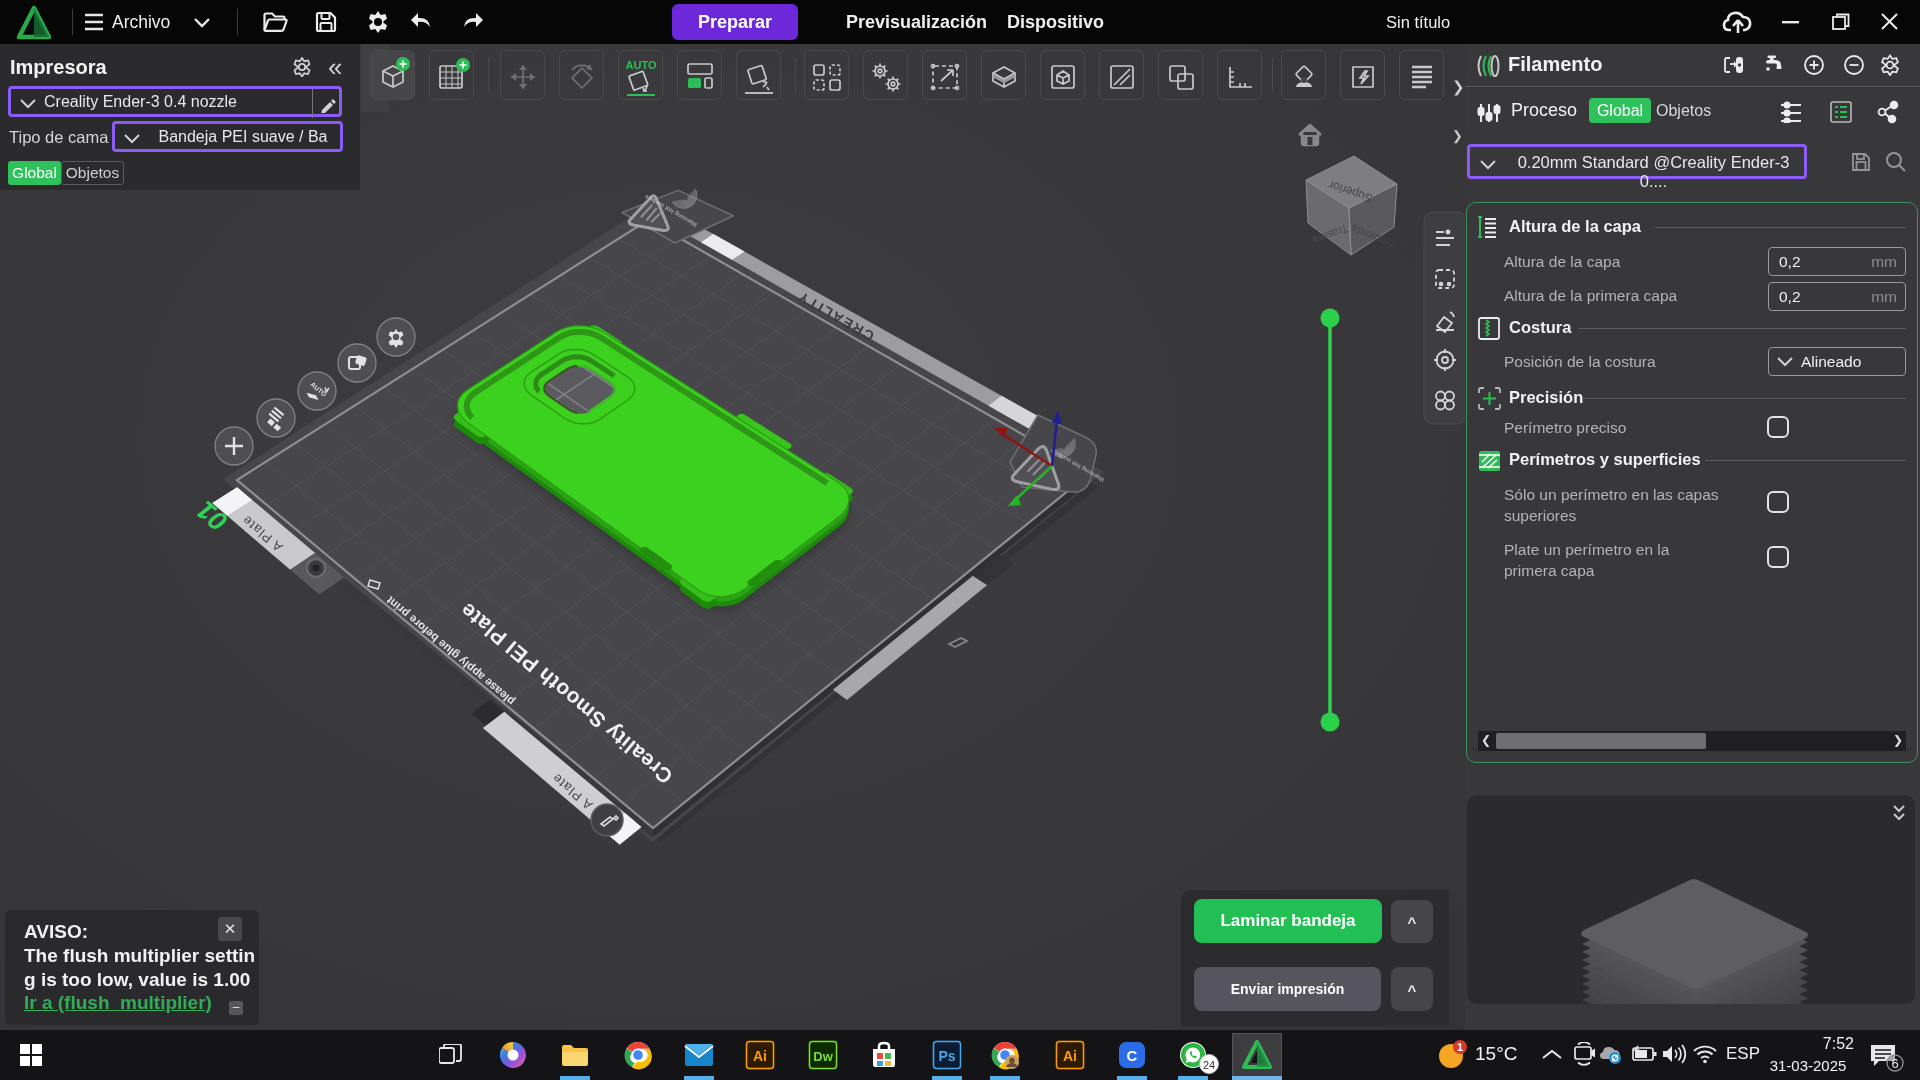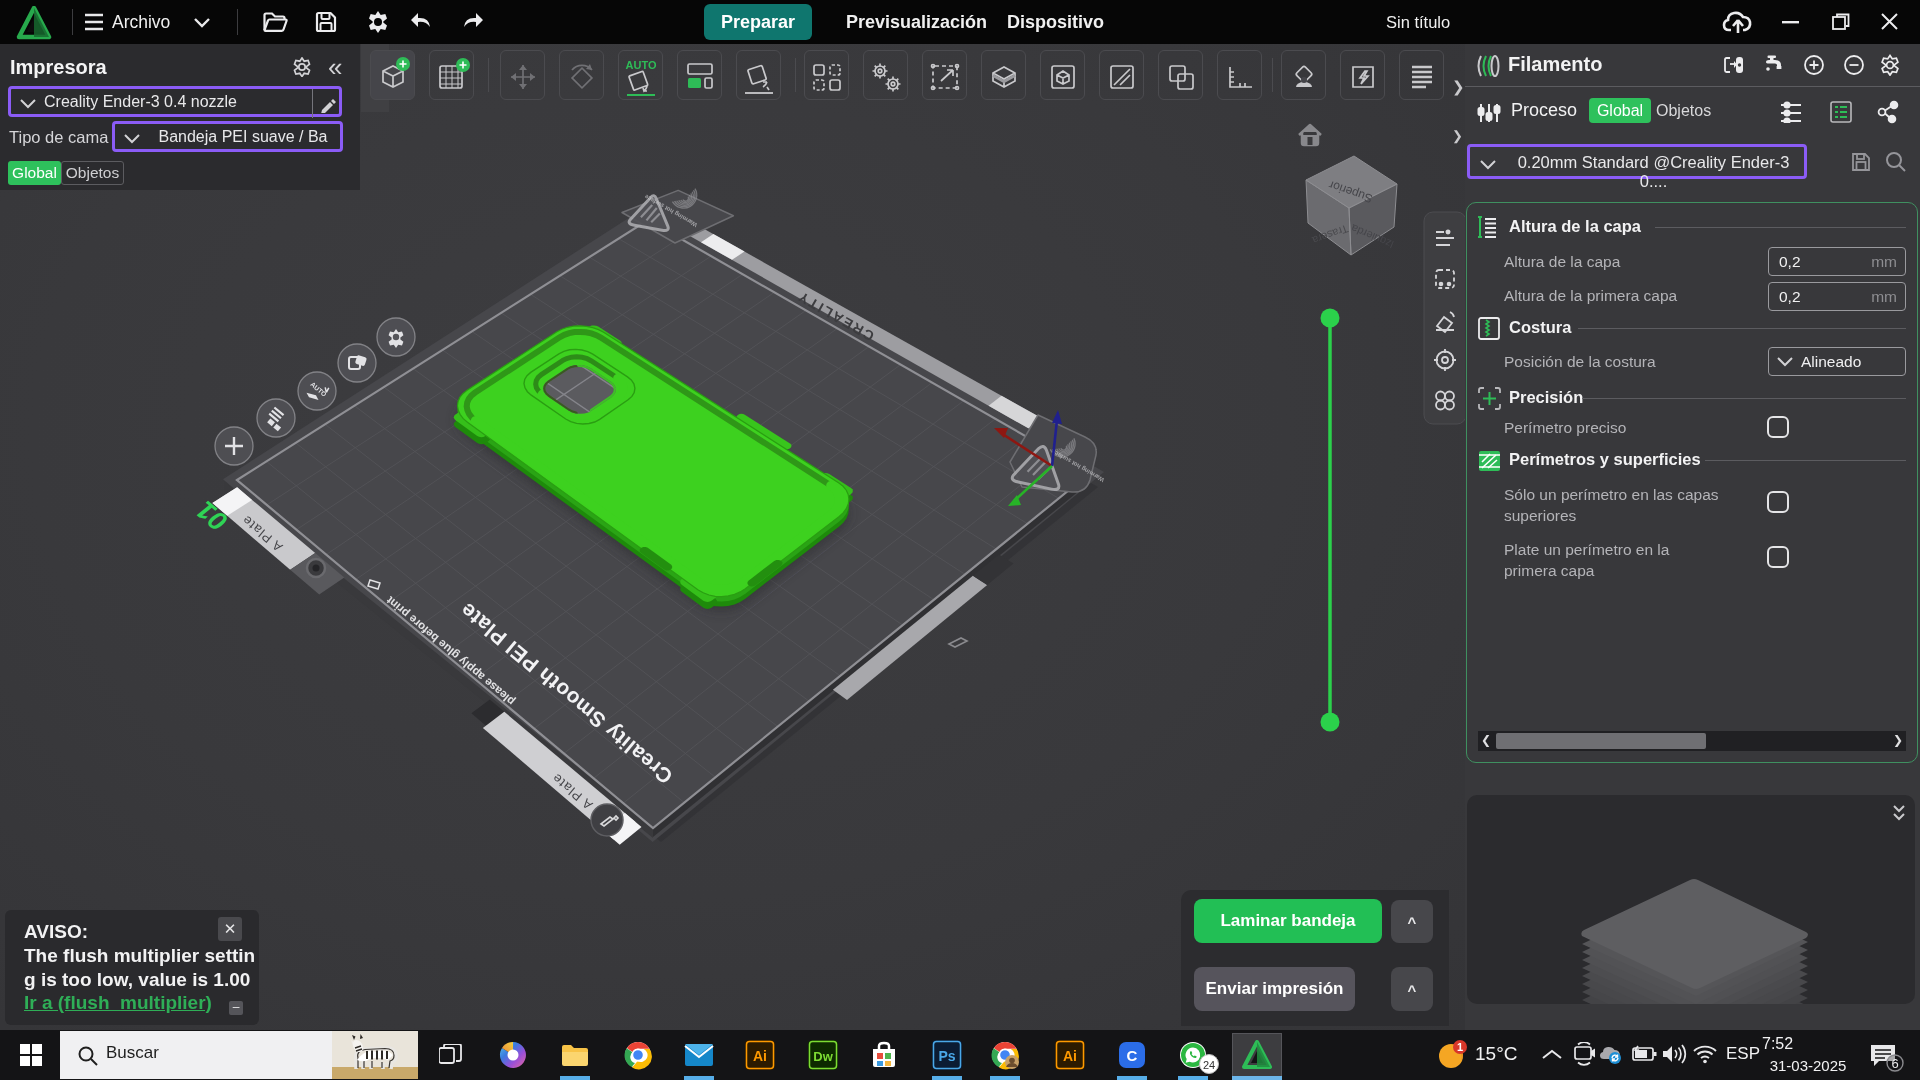--- a/index.html
+++ b/index.html
@@ -212,21 +212,21 @@
         <path d="M0,-11 l2.7,3.9 4.6,-0.8 1.7,4.4 -3.7,2.9 0,1.2 3.7,2.9 -1.7,4.4 -4.6,-0.8 -2.7,3.9 -2.7,-3.9 -4.6,0.8 -1.7,-4.4 3.7,-2.9 0,-1.2 -3.7,-2.9 1.7,-4.4 4.6,0.8 Z" fill="#ececee"></path>
         <circle r="4" fill="#060606"></circle>
       </g>
     </svg>
     <svg class="abs" style="left:408px;top:11px" width="26" height="22">
       <path d="M10,2 L3,9 L10,16 V11 Q18,10 22,16 Q21,6 10,7 Z" fill="#ececee"></path>
     </svg>
     <svg class="abs" style="left:460px;top:11px" width="26" height="22">
       <path d="M16,2 L23,9 L16,16 V11 Q8,10 4,16 Q5,6 16,7 Z" fill="#ececee"></path>
     </svg>
-    <div class="abs" style="left:704px;top:4px;width:108px;height:36px;background:#0f766e;border-radius:6px;color:#fff;font-weight:bold;font-size:18px;text-align:center;line-height:36px">Preparar</div>
+    <div class="abs" style="left:672px;top:4px;width:126px;height:36px;background:#6d28d9;border-radius:6px;color:#fff;font-weight:bold;font-size:18px;text-align:center;line-height:36px">Preparar</div>
     <div class="tb-txt" style="left:846px;font-weight:bold;font-size:18px">Previsualización</div>
     <div class="tb-txt" style="left:1007px;font-weight:bold;font-size:18px">Dispositivo</div>
     <div class="tb-txt" style="left:1386px;font-size:16.5px">Sin título</div>
     <svg class="abs" style="left:1722px;top:9px" width="32" height="27">
       <path d="M9,21 H7 Q2,21 2,16 Q2,12 6,11 Q6,5 12,4 Q18,3 21,8 Q27,8 28,13 Q29,19 23,21 H21" fill="none" stroke="#ececee" stroke-width="2.6"></path>
       <path d="M16,24 V13 M16,11 L11,17 M16,11 L21,17" stroke="#ececee" stroke-width="2.6" fill="none"></path>
     </svg>
     <svg class="abs" style="left:1782px;top:21px" width="17" height="3">
       <rect width="17" height="2.4" fill="#ececee"></rect>
     </svg>
@@ -547,54 +547,31 @@
   </div>
 <div class="abs" style="left:5px;top:910px;width:254px;height:115px;background:#2a2a2d;border-radius:6px;z-index:12">
     <div class="abs" style="left:19px;top:10px;color:#f2f2f3;font-weight:bold;font-size:19px;line-height:24px">AVISO:<br>The flush multiplier settin<br>g is too low, value is 1.00</div>
     <div class="abs" style="left:19px;top:82px;color:#2fae57;font-size:19px;font-weight:bold;text-decoration:underline">Ir a (flush_multiplier)</div>
     <div class="abs" style="left:213px;top:7px;width:24px;height:24px;background:#49494d;border-radius:3px;color:#e8e8ea;text-align:center;line-height:24px;font-size:15px">✕</div>
     <div class="abs" style="left:224px;top:91px;width:14px;height:14px;background:#55555a;border-radius:2px;color:#e8e8ea;text-align:center;line-height:12px;font-size:12px">–</div>
   </div>
 <div class="abs" style="left:1181px;top:890px;width:268px;height:136px;background:#2c2c2f;border-radius:10px 0 0 0;z-index:11"></div>
 <div class="abs" style="left:1194px;top:899px;width:188px;height:44px;background:#22bf55;border-radius:8px;color:#fff;font-weight:bold;font-size:17px;text-align:center;line-height:44px;z-index:12">Laminar bandeja</div>
 <div class="abs" style="left:1391px;top:900px;width:42px;height:43px;background:#47474b;border-radius:8px;color:#e8e8ea;font-weight:bold;font-size:15px;text-align:center;line-height:46px;z-index:12">^</div>
-<div class="abs" style="left:1194px;top:967px;width:161px;height:44px;background:#56545c;border-radius:8px;color:#fff;font-weight:bold;font-size:17px;text-align:center;line-height:44px;z-index:12">Enviar impresión</div>
+<div class="abs" style="left:1194px;top:967px;width:187px;height:44px;background:#56545c;border-radius:8px;color:#fff;font-weight:bold;font-size:14px;text-align:center;line-height:44px;z-index:12">Enviar impresión</div>
 <div class="abs" style="left:1391px;top:967px;width:42px;height:44px;background:#47474b;border-radius:8px;color:#e8e8ea;font-weight:bold;font-size:15px;text-align:center;line-height:47px;z-index:12">^</div>
 <div id="taskbar">
     <svg class="abs" style="left:20px;top:14px" width="22" height="22">
       <g fill="#fff">
         <rect x="0" y="0" width="10" height="10"></rect>
         <rect x="12" y="0" width="10" height="10"></rect>
         <rect x="0" y="12" width="10" height="10"></rect>
         <rect x="12" y="12" width="10" height="10"></rect>
       </g>
     </svg>
-    <div class="abs" style="left:60px;top:1px;width:358px;height:48px;background:#f0f0f2;overflow:hidden">
-      <svg class="abs" style="left:18px;top:15px" width="20" height="20">
-        <circle cx="8" cy="8" r="6.5" fill="none" stroke="#1f1f1f" stroke-width="2"></circle>
-        <path d="M13,13 L19,19" stroke="#1f1f1f" stroke-width="2"></path>
-      </svg>
-      <div class="abs" style="left:46px;top:12px;color:#1f1f1f;font-size:17px">Buscar</div>
-      <svg class="abs" style="left:272px;top:0" width="86" height="48">
-        <rect width="86" height="48" fill="#e9e4da"></rect>
-        <rect y="36" width="86" height="12" fill="#c9a96a"></rect>
-        <g transform="translate(46,24)">
-          <path d="M-22,14 V4 Q-24,-4 -14,-6 L8,-7 Q18,-7 18,1 Q18,6 14,7 L13,14 M-15,14 V6 M-7,14 V7 M5,14 V8" stroke="#e8e6e2" stroke-width="3.5" fill="none"></path>
-          <path d="M-20,13 V3 Q-22,-4 -13,-5.5 L7,-6.5 Q16,-6.5 16,0.5 Q16,5 12,6 L11,13 M-14,13 V5 M-6,13 V6 M4,13 V7" stroke="#3a3632" stroke-width="1.2" fill="none"></path>
-          <path d="M-21,5 Q-12,-7 -2,-3 Q8,-7 15,0 L10,5 Q0,1 -8,4 Q-14,8 -21,5 Z" fill="#fff"></path>
-          <path d="M-18,-4 q-5,-9 -9,-11 l3,9 q2,3 6,2 z" fill="#efece8"></path>
-          <ellipse cx="-20" cy="-9" rx="4.5" ry="6.5" fill="#f5f3f0" transform="rotate(-30 -20 -9)"></ellipse>
-          <path d="M-24,-15 l-2,-5 3.5,1.5 z M-18,-16 l0.5,-5 2.5,4 z" fill="#2e2a26"></path>
-          <path d="M-23,-7 l6,-2 M-22,-4 l6,-2" stroke="#2e2a26" stroke-width="1.4"></path>
-          <g stroke="#2e2a26" stroke-width="2">
-            <path d="M-11,-4 v8 M-6,-4.5 v9 M-1,-4.5 v9 M4,-4.5 v9 M9,-4 v8"></path>
-          </g>
-        </g>
-      </svg>
-    </div>
     <svg class="abs" style="left:439px;top:14px" width="24" height="22">
       <rect x="0" y="4" width="15" height="15" rx="2" fill="none" stroke="#e8e8ea" stroke-width="1.8"></rect>
       <path d="M5,4 V2 Q5,0 7,0 H20 Q22,0 22,2 V15 Q22,17 20,17 H17" fill="none" stroke="#e8e8ea" stroke-width="1.8"></path>
     </svg>
     <svg class="abs" style="left:498px;top:10px" width="30" height="30" viewBox="0 0 30 30">
       <defs>
         <linearGradient id="cpg" x1="0" y1="0" x2="1" y2="1">
           <stop offset="0" stop-color="#5bc6e8"></stop>
           <stop offset="0.35" stop-color="#3b7bdf"></stop>
           <stop offset="0.65" stop-color="#9a4fd8"></stop>
@@ -716,20 +693,20 @@
     </svg>
     <svg class="abs" style="left:1660px;top:12px" width="28" height="24">
       <path d="M3,9 H7 L12,4 V20 L7,15 H3 Z" fill="#e8e8ea"></path>
       <path d="M15,8 a6,6 0 0 1 0,8 M18.5,5.5 a10,10 0 0 1 0,13 M22,3 a14,14 0 0 1 0,18" stroke="#e8e8ea" stroke-width="1.7" fill="none"></path>
     </svg>
     <svg class="abs" style="left:1692px;top:14px" width="26" height="20">
       <path d="M2,7 a16,16 0 0 1 22,0 M5.5,10.5 a11,11 0 0 1 15,0 M9,14 a6.5,6.5 0 0 1 8,0" stroke="#e8e8ea" stroke-width="1.9" fill="none"></path>
       <circle cx="13" cy="17.5" r="1.8" fill="#e8e8ea"></circle>
     </svg>
     <div class="abs" style="left:1726px;top:14px;color:#f2f2f3;font-size:17px">ESP</div>
-    <div class="abs" style="left:1762px;top:5px;width:92px;text-align:left;color:#f2f2f3;font-size:16px;white-space:nowrap">7:52</div>
+    <div class="abs" style="left:1762px;top:5px;width:92px;text-align:right;color:#f2f2f3;font-size:16px;white-space:nowrap">7:52</div>
     <div class="abs" style="left:1762px;top:27px;width:92px;text-align:center;color:#f2f2f3;font-size:15px;white-space:nowrap">31-03-2025</div>
     <svg class="abs" style="left:1869px;top:12px" width="36" height="30">
       <path d="M2,3 H26 V19 H10 L5,24 V19 H2 Z" fill="#e8e8ea"></path>
       <path d="M6,8 h16 M6,12 h16 M6,16 h10" stroke="#141416" stroke-width="1.6"></path>
       <circle cx="26" cy="21" r="8" fill="#141416" fill-opacity="0.3" stroke="#8a8a8e" stroke-width="1.4"></circle>
       <text x="26" y="26" font-size="13" fill="#e8e8ea" text-anchor="middle" font-family="Liberation Sans">6</text>
     </svg>
   </div>
 </body></html>

